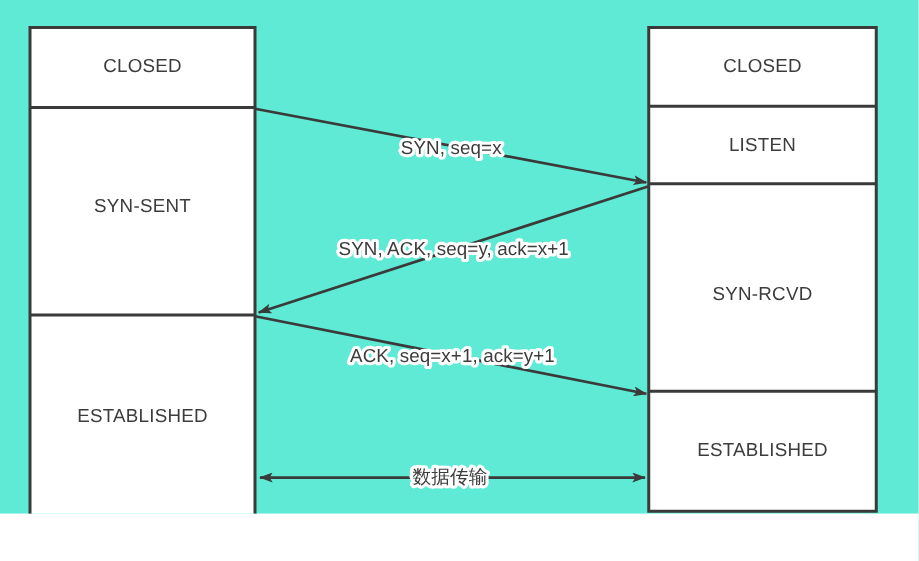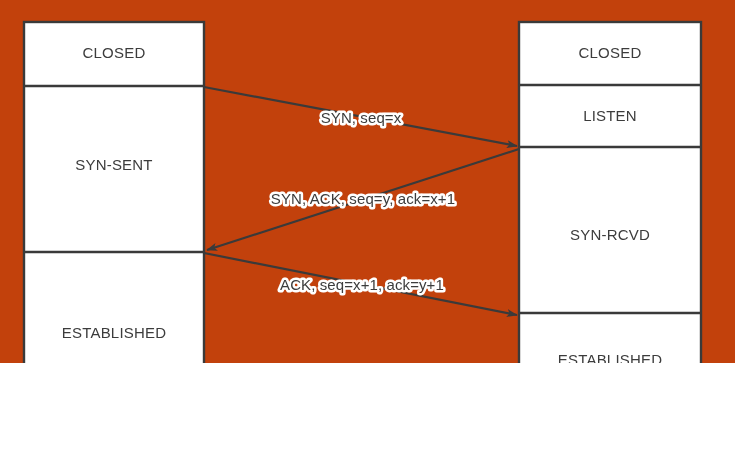--- a/index.html
+++ b/index.html
@@ -7,22 +7,22 @@
     margin: 0;
     padding: 0;
     background: #ffffff;
   }
   body {
     font-family: "Liberation Sans", "DejaVu Sans", sans-serif;
   }
   #diagram-root {
     position: relative;
     width: 735px;
-    height: 363px;
-    background: #c2410c;
+    height: 411px;
+    background: #5eead4;
     overflow: hidden;
   }
   #diagram-svg {
     position: absolute;
     left: 0;
     top: 0;
     width: 735px;
     height: 449px;
     display: block;
   }

